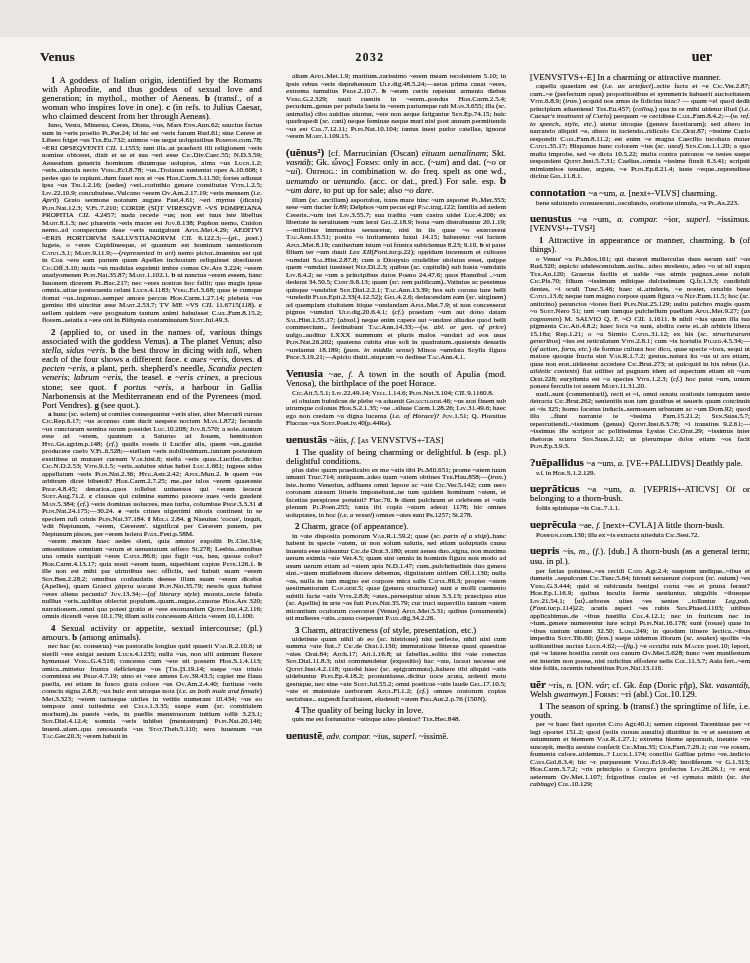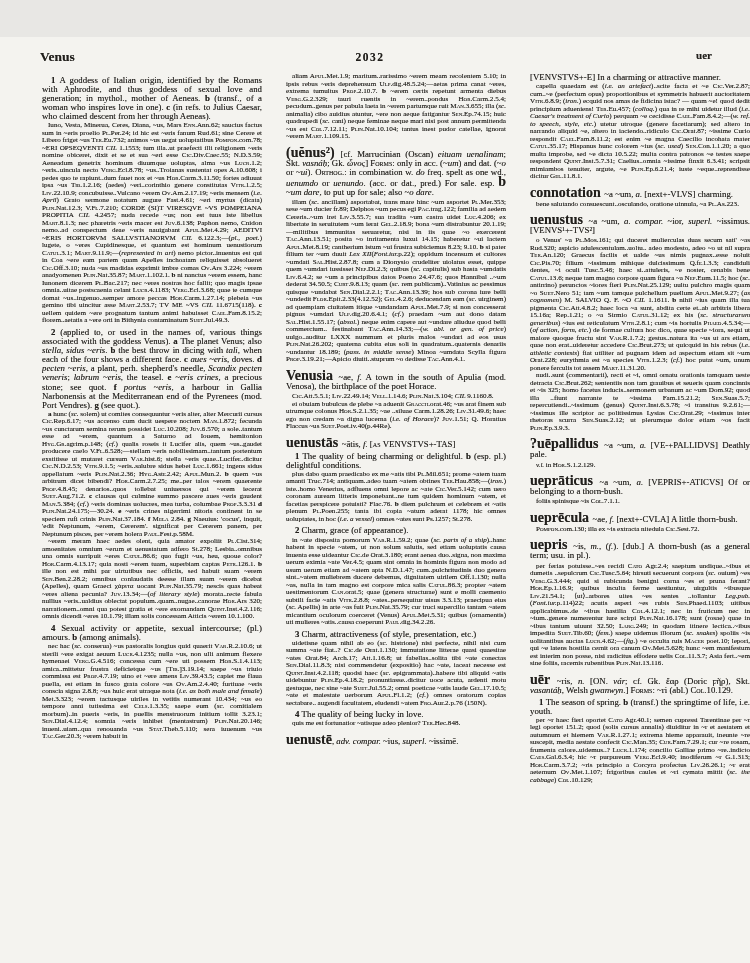--- a/index.html
+++ b/index.html
@@ -3,32 +3,32 @@
 <meta charset="utf-8">
 <style>
   html,body{margin:0;padding:0;background:#e8e7e4;}
   .page{
     position:relative;width:750px;height:963px;background:#f4f3ef;
     font-family:"Liberation Serif","DejaVu Serif",serif;color:#211f1c;overflow:hidden;margin-top:37px;
   }
   .hdr{position:absolute;top:12px;left:40px;right:38px;height:18px;}
   .hdr .hw-l{position:absolute;left:0;top:0;font-weight:bold;font-size:13.5px;}
   .hdr .pg{position:absolute;left:0;right:12px;top:2px;text-align:center;font-weight:bold;font-size:11.5px;letter-spacing:1.5px;}
-  .hdr .hw-r{position:absolute;right:0;top:0;font-weight:bold;font-size:11px;}
+  .hdr .hw-r{position:absolute;right:0;top:0;font-weight:bold;font-size:14px;}
   .cols{position:absolute;top:36px;left:42px;display:flex;gap:24px;}
   .col{width:220px;height:914px;overflow:hidden;text-align:justify;}
   .col p{margin:0;padding:0;}
   p.sense{font-size:8.8px;line-height:9.1px;text-indent:9px;margin-top:3px;margin-bottom:1px;}
   p.head{font-size:8.8px;line-height:9.1px;margin-top:7px;margin-bottom:2px;}
   p.cont{font-size:8.8px;line-height:9.1px;margin-bottom:1px;}
   p.cite{font-size:7.1px;line-height:7.5px;text-indent:6px;letter-spacing:0;word-spacing:-0.2px;}
   .b{font-weight:bold;}
   .i{font-style:italic;}
   .sc{font-variant:small-caps;}
-  p.head .b{font-size:14px;}
+  p.head .b{font-size:11px;}
   
   .col, .hdr{text-shadow:0 0 0.45px rgba(33,31,28,0.55);}
 </style>
 </head>
 <body>
 
 <div class="page">
   <div class="hdr">
     <span class="hw-l">Venus</span>
     <span class="pg">2032</span>
@@ -61,20 +61,21 @@
         <p class="sense"><span class="b">4 </span>The quality of being lucky in love.</p>
         <p class="cite">quis me est fortunatior ~atisque adeo plenior? T<span class="sc">er</span>.Hec.848.</p>
         <p class="head"><span class="b">uenustē</span>, <span class="i">adv. compar.</span> ~ius, <span class="i">superl.</span> ~issimē.</p>
       </div>
     <div class="col">
         <p class="cont">[VENVSTVS+-E] In a charming or attractive manner.</p>
         <p class="cite">capella quaedam est (<span class="i">i.e. an artefact</span>)..scite facta et ~e C<span class="sc">ic</span>.Ver.2.87; cum..~e (perfectum opus) proportionibus et symmetris habuerit auctoritatem V<span class="sc">itr</span>.6.8.9; (<span class="i">iron.</span>) ecquid nos amas de fidicina istac? — quam ~e! quod dedit principium adueniens! T<span class="sc">er</span>.Eu.457; (<span class="i">colloq.</span>) qua in re mihi uidetur illud (<span class="i">i.e. Caesar's treatment of Curio</span>) perquam ~e cecidisse C<span class="sc">ael</span>.Fam.8.4.2;—(<span class="i">w. ref. to speech, style, etc.</span>) utetur utroque (genere facetiarum); sed altero in narrando aliquid ~e, altero in iaciendo..ridiculo C<span class="sc">ic</span>.Orat.87; ~issime Curio respondit C<span class="sc">ael</span>.Fam.8.11.2; est enim ~e magna Caecilio incohata mater C<span class="sc">atul</span>.35.17; Hispanus hunc colorem ~ius (<span class="i">sc. used</span>) S<span class="sc">en</span>.Con.1.1.20; a quo multa improbe, sed ~e dicta 10.5.22; multa contra patronos ~e testes saepe respondent Q<span class="sc">uint</span>.Inst.5.7.31; Caelius..omnia ~issime finxit 6.3.41; scripsit mimiambos tenuiter, argute, ~e P<span class="sc">lin</span>.Ep.6.21.4; iuste ~eque..reprendisse dicitur G<span class="sc">el</span>.11.8.1.</p>
         <p class="head"><span class="b">connotation </span>~a ~um, <span class="i">a.</span> [next+-VLVS] charming.</p>
         <p class="cite">bene salutando consuescunt..osculando, oratione uinnula, ~a P<span class="sc">l</span>.As.223.</p>
         <p class="head"><span class="b">uenustus </span>~a ~um, <span class="i">a. compar.</span> ~ior, <span class="i">superl.</span> ~issimus. [VENVS¹+-TVS²]</p>
+        <p class="sense"><span class="b">1 </span>Attractive in appearance or manner, charming. <span class="b">b </span>(of things).</p>
         <p class="cite">o Venus' ~a P<span class="sc">l</span>.Mos.161; qui duceret mulierculas duas secum sati' ~as Rud.320; aspicio adulescentulam..uoltu.. adeo modesto, adeo ~o ut nil supra T<span class="sc">er</span>.An.120; Graecus facilis et ualde ~us nimis pugnax..esse noluit C<span class="sc">ic</span>.Pis.70; filium ~issimum mihique dulcissimum Q.fr.1.3.3; candiduli dentes, ~i oculi Tusc.5.46; haec si..attuleris, ~e noster, cenabis bene C<span class="sc">atul</span>.13.6; neque tam magno corpore quam figura ~a N<span class="sc">ep</span>.Eum.11.5; hoc (<span class="i">sc.</span> antirrino) perunctos ~iores fieri P<span class="sc">lin</span>.Nat.25.129; uultu pulchro magis quam ~o S<span class="sc">uet</span>.Nero 51; tam ~um tamque pulchellum puellum A<span class="sc">pul</span>.Met.9.27; (<span class="i">as cognomen</span>) M. SALVIO Q. F. ~O <span class="i">CIL</span> 1.1611. <span class="b">b </span>nihil ~ius quam illa tua pigmenta C<span class="sc">ic</span>.Att.4.8.2; haec loca ~a sunt, abdita certe et..ab arbitris libera 15.16a; Rep.1.21; o ~a Sirmio C<span class="sc">atul</span>.31.12; ex his (<span class="i">sc. structurarum generibus</span>) ~ius est reticulatum V<span class="sc">itr</span>.2.8.1; cum ~is hortulis P<span class="sc">haed</span>.4.5.34;—(<span class="i">of action, form, etc.</span>) de formae cultura hoc dico, quae specie ~iora, sequi ut maiore quoque fructu sint V<span class="sc">ar</span>.R.1.7.2; gestus..natura ita ~us ut ars etiam, quae non erat..uideretur accedere C<span class="sc">ic</span>.Brut.273; ut quicquid in his rebus (<span class="i">i.e. athletic contests</span>) fiat utiliter ad pugnam idem ad aspectum etiam sit ~um Orat.228; eurythmia est ~a species V<span class="sc">itr</span>.1.2.3; (<span class="i">cf.</span>) hoc putat ~um, unum ponere ferculis tot assem M<span class="sc">art</span>.11.31.20.</p>
         <p class="cite">nudi..sunt (commentarii), recti et ~i, omni ornatu orationis tamquam ueste detracta C<span class="sc">ic</span>.Brut.262; sententiis non tam grauibus et seueris quam concinnis et ~is 325; homo facetus inducis..sermonem urbanum ac ~um Dom.92; quod illa ..fiunt narrante te ~issima Fam.15.21.2; S<span class="sc">en</span>.Suas.5.7; repercutiendi..~issimum (genus) Q<span class="sc">uint</span>.Inst.6.3.78; ~i transitus 9.2.61;—~issimus ille scriptor ac politissimus Lysias C<span class="sc">ic</span>.Orat.29; ~issimus inter rhetoras scurra S<span class="sc">en</span>.Suas.2.12; ut plerumque dolor etiam ~os facit P<span class="sc">lin</span>.Ep.3.9.3.</p>
         <p class="head"><span class="b">?uēpallidus </span>~a ~um, <span class="i">a.</span> [VE-+PALLIDVS] Deathly pale.</p>
         <p class="cite"><span class="i">v.l.</span> in H<span class="sc">or</span>.S.1.2.129.</p>
         <p class="head"><span class="b">ueprāticus </span>~a ~um, <span class="i">a.</span> [VEPRIS+-ATICVS] Of or belonging to a thorn-bush.</p>
         <p class="cite">foliis spinisque ~is C<span class="sc">ol</span>.7.1.1.</p>
         <p class="head"><span class="b">ueprēcula </span>~ae, <span class="i">f.</span> [next+-CVLA] A little thorn-bush.</p>
         <p class="cite">P<span class="sc">ompon</span>.com.130; illa ex ~is extracta nitedula C<span class="sc">ic</span>.Sest.72.</p>
         <p class="head"><span class="b">uepris </span>~is, <span class="i">m.</span>, (<span class="i">f.</span>). [dub.] A thorn-bush (as a general term; usu. in pl.).</p>
         <p class="cite">per ferias potuisse..~es recidi C<span class="sc">ato</span> Agr.2.4; saeptum undique..~ibus et dumetis ..sepulcrum C<span class="sc">ic</span>.Tusc.5.64; hirsuti secuerunt corpora (<span class="i">sc.</span> ouium) ~es V<span class="sc">erg</span>.G.3.444; quid si rubicunda benigni corna ~es et pruna ferant? H<span class="sc">or</span>.Ep.1.16.9; quibus inculta ferme uestiuntur, uirgultis ~ibusque L<span class="sc">iv</span>.21.54.1; ⟨ut⟩..arbores uites ~es sentes ..tollantur <span class="i">Leg.pub.</span>(<span class="i">Font.iur.</span>p.114)22; acutis asperi ~es rubis S<span class="sc">en</span>.Phaed.1103; uitibus applicabimus..de ~ibus hastilia C<span class="sc">ol</span>.4.12.1; nec in fruticum nec in ~ium..genere numerentur iure scirpi P<span class="sc">lin</span>.Nat.16.178; sunt (rosae) quae in ~ibus tantum uiuunt 32.50; L<span class="sc">arg</span>.249; in quodam itinere lectica..~ibus impedita S<span class="sc">uet</span>.Tib.60; (<span class="i">fem.</span>) saepe uidemus illorum (<span class="i">sc. snakes</span>) spoliis ~is uolitantibus auctas L<span class="sc">ucr</span>.4.62;—(<span class="i">fig.</span>) ~e occulta ruis M<span class="sc">acer</span> poet.10; lepori, qui ~e latens hostilia cernit ora canum O<span class="sc">v</span>.Met.5.628; hunc ~em manifestum est interim non posse, nisi radicitus effodere uelis C<span class="sc">ol</span>.11.3.7; Asia fert..~em sine foliis, racemis rubentibus P<span class="sc">lin</span>.Nat.13.116.</p>

